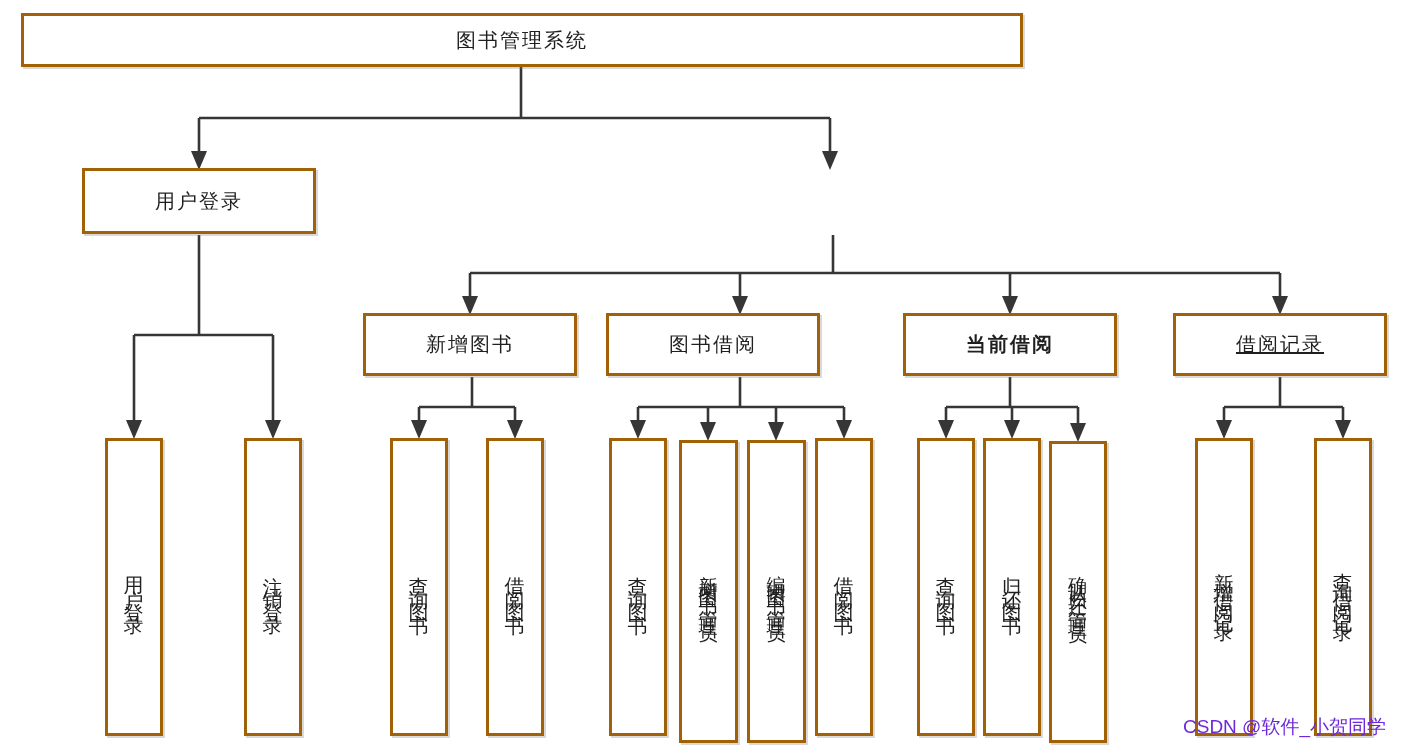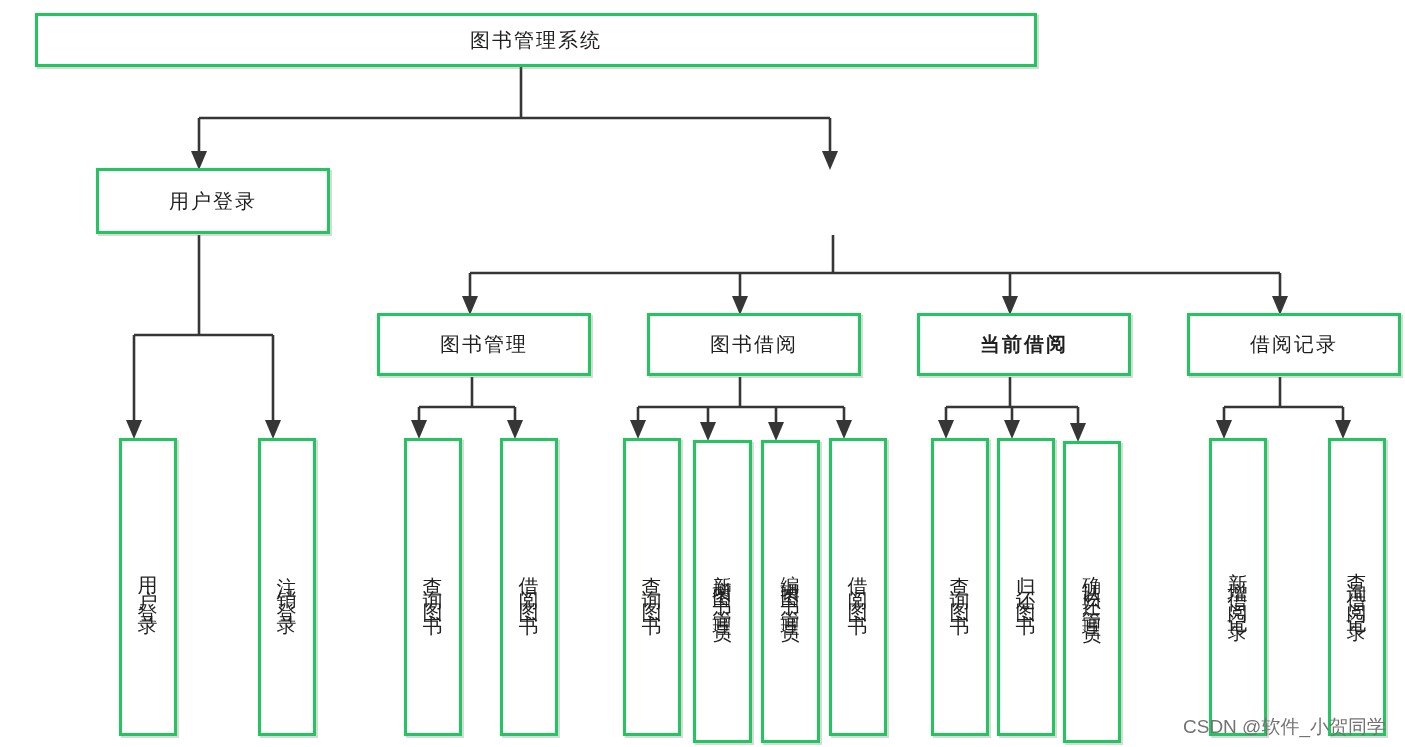--- a/index.html
+++ b/index.html
@@ -24,28 +24,27 @@
   #connectors line {
     stroke: #363636;
     stroke-width: 2.6;
   }
   #connectors polygon {
     fill: #363636;
   }
   .box {
     position: absolute;
     box-sizing: border-box;
-    border: 3px solid #22c55e;
+    border: 3px solid #a16207;
     background: #ffffff;
     display: flex;
     align-items: center;
     justify-content: center;
     color: #1f1f1f;
     box-shadow: 2px 2px 0 rgba(120,120,120,0.28);
-    margin-left: 14px;
   }
   .hbox {
     font-size: 20px;
     letter-spacing: 2px;
     white-space: nowrap;
   }
   .vbox span {
     writing-mode: vertical-rl;
     text-orientation: mixed;
     font-size: 20px;
@@ -53,21 +52,21 @@
     line-height: 1;
   }
   .v4 span  { letter-spacing: 13px; }
   .v6 span  { letter-spacing: 10px; }
   .v10 span { letter-spacing: 7px; font-size: 19px; }
   #watermark {
     position: absolute;
     left: 1183px;
     top: 714px;
     font-size: 19px;
-    color: #737373;
+    color: #6d28d9;
     white-space: nowrap;
     z-index: 10;
   }
 </style>
 </head>
 <body>
 
 <div id="stage">
 
   <svg id="connectors" viewBox="0 0 1405 747" xmlns="http://www.w3.org/2000/svg">
@@ -129,24 +128,24 @@
     <line x1="1224" y1="407" x2="1224" y2="422"></line>
     <polygon points="1216,420 1232,420 1224,439"></polygon>
     <line x1="1343" y1="407" x2="1343" y2="422"></line>
     <polygon points="1335,420 1351,420 1343,439"></polygon>
   </svg>
 
   <div class="box hbox" style="left:21px; top:13px; width:1002px; height:54px;">图书管理系统</div>
 
   <div class="box hbox" style="left:82px; top:168px; width:234px; height:66px;">用户登录</div>
 
-  <div class="box hbox" style="left:363px; top:313px; width:214px; height:63px;">图书管理</div>
-  <div class="box hbox" style="left:633px; top:313px; width:214px; height:63px;">图书借阅</div>
+  <div class="box hbox" style="left:363px; top:313px; width:214px; height:63px;">新增图书</div>
+  <div class="box hbox" style="left:606px; top:313px; width:214px; height:63px;">图书借阅</div>
   <div class="box hbox" style="left:903px; top:313px; width:214px; height:63px;font-weight:bold;">当前借阅</div>
-  <div class="box hbox" style="left:1173px; top:313px; width:214px; height:63px;">借阅记录</div>
+  <div class="box hbox" style="left:1173px; top:313px; width:214px; height:63px;text-decoration:underline;">借阅记录</div>
 
   <div class="box vbox v4" style="left:105px; top:438px; width:58px; height:298px;">
     <span>用户登录</span>
   </div>
   <div class="box vbox v4" style="left:244px; top:438px; width:58px; height:298px;">
     <span>注销登录</span>
   </div>
 
   <div class="box vbox v4" style="left:390px; top:438px; width:58px; height:298px;">
     <span>查询图书</span>

